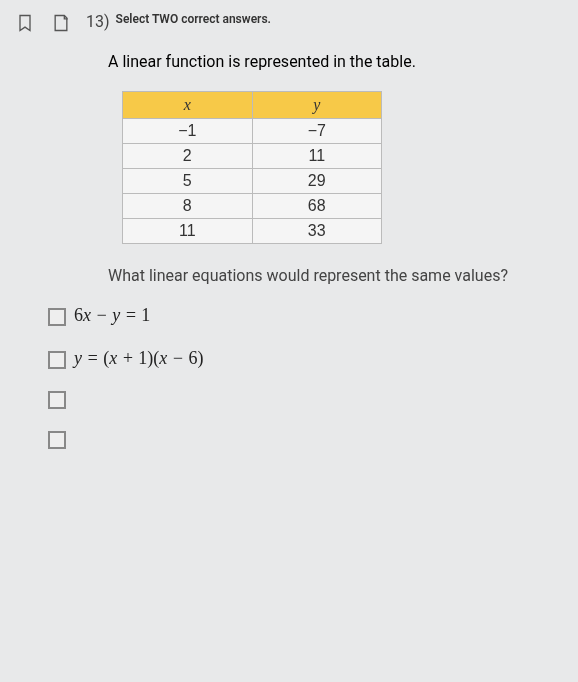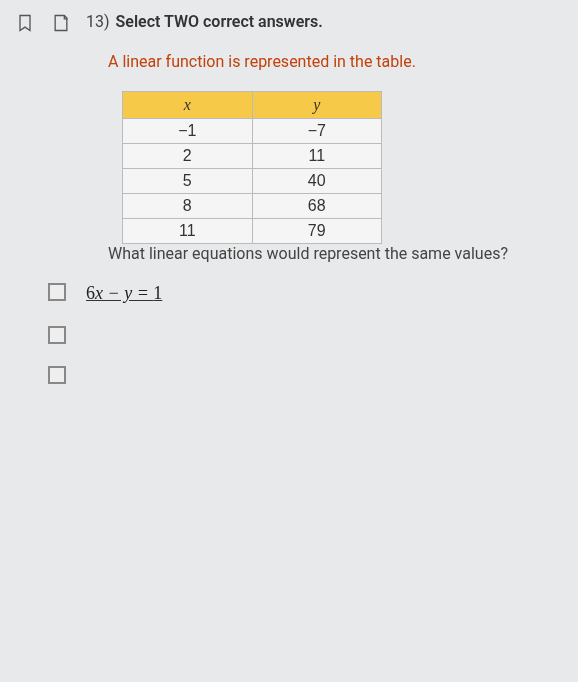--- a/index.html
+++ b/index.html
@@ -21,23 +21,23 @@
     width: 22px;
     height: 22px;
     display: flex;
     align-items: center;
     justify-content: center;
     cursor: pointer;
   }
   .icon-btn svg { stroke: #555; fill: none; stroke-width: 1.6; }
   .q-head { display: flex; align-items: flex-start; gap: 6px; }
   .qnum { font-size: 16px; color: #444; }
-  .qtitle { font-size: 16px; font-weight: 600; color: #333; }
+  .qtitle { font-size: 12px; font-weight: 600; color: #333; }
   .body-indent { margin-left: 94px; margin-top: 18px; }
-  .stem { font-size: 16px; color: #c2410c; }
+  .stem { font-size: 16px; color: #000000; }
   .tbl {
     margin-top: 20px;
     margin-left: 14px;
     border-collapse: collapse;
     width: 260px;
     background: #f5f5f5;
   }
   .tbl th {
     background: #f7c948;
     border: 1px solid #bbb;
@@ -55,28 +55,27 @@
     color: #333;
     font-family: Arial, sans-serif;
   }
   .cursor-mark {
     position: absolute;
     margin-left: -28px;
     margin-top: 2px;
     font-size: 10px;
     color: #666;
   }
-  .follow { font-size: 16px; color: #444; }
+  .follow { margin-top: 22px; font-size: 16px; color: #444; }
   .answers { margin-left: 34px; margin-top: 20px; }
   .ans {
     display: flex;
-    align-items: flex-start;
-    gap: 20px;
+    align-items: flex-end;
+    gap: 8px;
     margin-bottom: 22px;
-    text-decoration: underline;
   }
   .cb {
     width: 18px;
     height: 18px;
     border: 2px solid #888;
     background: #eee;
     flex-shrink: 0;
     cursor: pointer;
   }
   .eq {
@@ -132,43 +131,47 @@
       <tr>
           <td>−1</td>
           <td>−7</td>
         </tr>
       <tr>
           <td>2</td>
           <td>11</td>
         </tr>
       <tr>
           <td>5</td>
-          <td>40</td>
+          <td>29</td>
         </tr>
       <tr>
           <td style="position:relative"><span>8</span><span class="cursor-mark"></span></td>
           <td>68</td>
         </tr>
       <tr>
           <td>11</td>
-          <td>79</td>
+          <td>33</td>
         </tr>
     </tbody>
   </table>
 
   <div class="follow">What linear equations would represent the same values?</div>
 </div>
 
 <div class="answers">
 
   <div class="ans">
     <div class="cb"></div>
     <div class="eq"><span class="n">6</span>x − y = <span class="n">1</span></div>
   </div>
 
+  <div class="ans">
+    <div class="cb"></div>
+    <div class="eq">y = <span class="n">(</span>x + <span class="n">1)(</span>x − <span class="n">6)</span></div>
+  </div>
 
   <div class="ans">
     <div class="cb"></div>
   </div>
 
   <div class="ans">
     <div class="cb"></div>
   </div>
 
 

